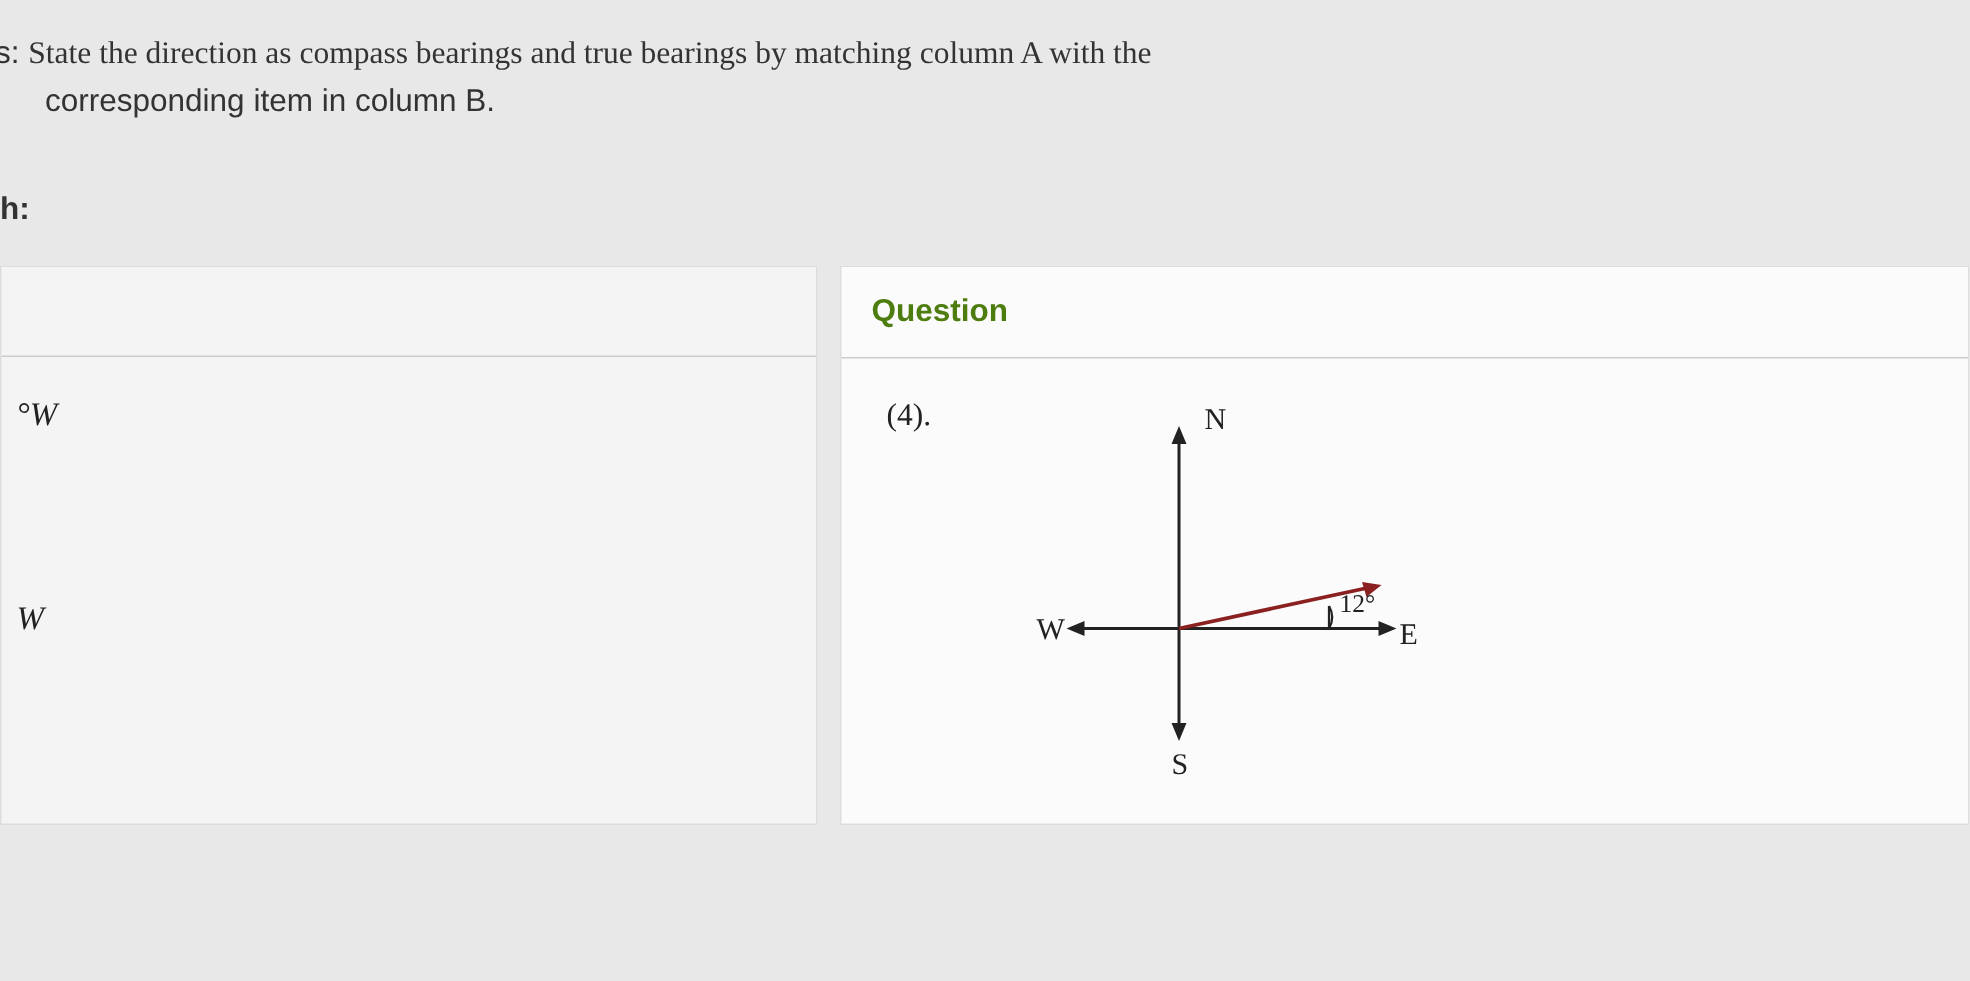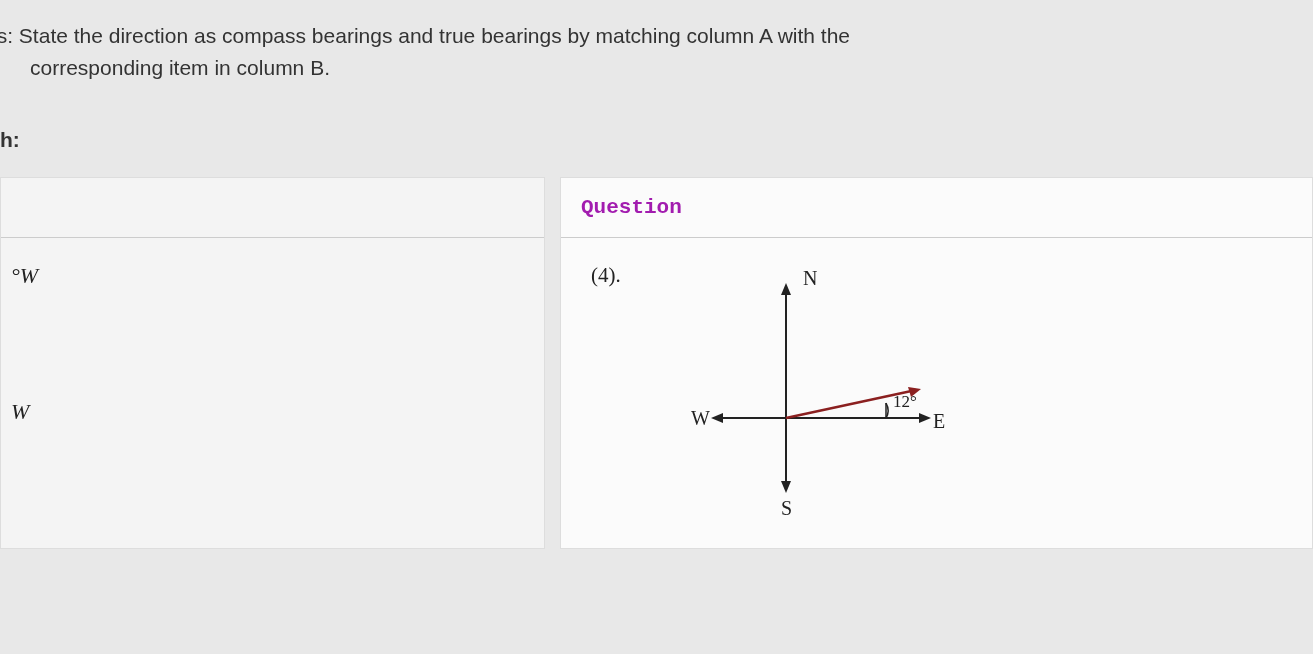--- a/index.html
+++ b/index.html
@@ -23,20 +23,21 @@
       font-size: 21px;
       color: #333;
       line-height: 1.5;
       padding-left: 5px;
     }
     .instructions-label {
       display: inline;
     }
     .instructions-body {
       display: inline;
+      font-family: Liberation Serif, serif;
     }
     .instructions-line2 {
       padding-left: 50px;
       font-size: 21px;
       color: #333;
       line-height: 1.5;
     }
     .h-label {
       font-size: 21px;
       font-weight: bold;
@@ -75,23 +76,22 @@
     }
     .column-b {
       background: #fbfbfb;
       flex: 1;
       border: 1px solid #ddd;
     }
     .question-header {
       padding: 18px 20px;
       font-size: 21px;
       font-weight: bold;
-      color: #a21caf;
+      color: #4d7c0f;
       border-bottom: 1px solid #ccc;
-      font-family: Liberation Mono, monospace;
     }
     .question-body {
       padding: 25px 30px;
       display: flex;
       align-items: flex-start;
       gap: 50px;
     }
     .question-number {
       font-size: 21px;
       color: #222;

